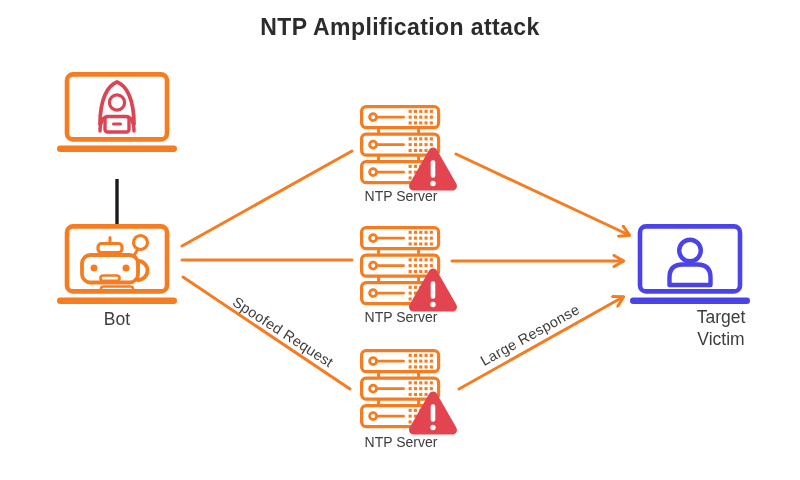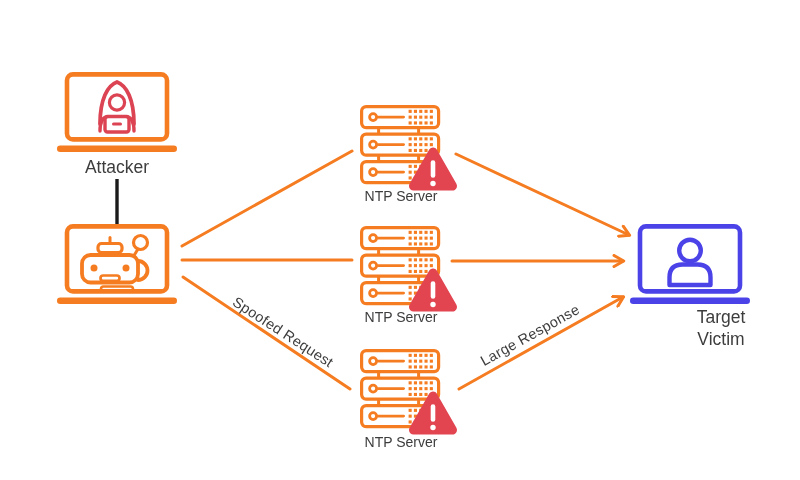--- a/index.html
+++ b/index.html
@@ -33,20 +33,21 @@
   .edge-label-large{left:455px;top:327px;transform:rotate(-29deg);}
   .attacker-icon{color:#F57C20;}
   .bot-icon{color:#F57C20;}
   .victim-icon{color:#4B43E8;}
 </style>
 </head>
 <body>
 
 <div class="canvas">
 
+  <h1 class="title">NTP Amplification attack</h1>
 
   <svg width="0" height="0" style="position:absolute" aria-hidden="true">
     <defs>
       <g id="laptop">
         <rect x="12" y="2.4" width="100" height="65" rx="6" fill="none" stroke="currentColor" stroke-width="4.6"></rect>
         <rect x="2" y="73.5" width="120" height="6.5" rx="3.2" fill="currentColor" stroke="none"></rect>
       </g>
       <g id="hacker" fill="none" stroke="#DC4453" stroke-linecap="round" stroke-linejoin="round">
         <path d="M45 52 C45 27 52.5 13.5 62 10 C71.5 13.5 79 27 79 52" stroke-width="3.8"></path>
         <circle cx="62" cy="30.5" r="7.6" stroke-width="3.2"></circle>
@@ -121,28 +122,28 @@
       <line x1="459" y1="389" x2="623" y2="297" marker-end="url(#arrowhead)"></line>
     </g>
   </svg>
 
   <div class="node" style="left:55px;top:72px;">
     <svg class="attacker-icon" width="124" height="84" viewBox="0 0 124 84">
       <use href="#laptop"></use>
         <use href="#hacker"></use>
     </svg>
   </div>
-  <div class="node-label label-attacker">Attacker</div>
 
   <div class="node" style="left:55px;top:224px;">
     <svg class="bot-icon" width="124" height="84" viewBox="0 0 124 84">
       <use href="#laptop"></use>
         <use href="#robot"></use>
     </svg>
   </div>
+  <div class="node-label label-bot">Bot</div>
 
   <div class="node" style="left:360px;top:105px;">
     <svg width="102" height="94" viewBox="0 0 102 94">
       <use href="#server-rack" x="1.6" y="1.6"></use>
       <g>
           <use href="#warn-tri" x="47" y="40"></use>
         </g>
     </svg>
   </div>
   <div class="node-label server-label label-server-1">NTP Server</div>

